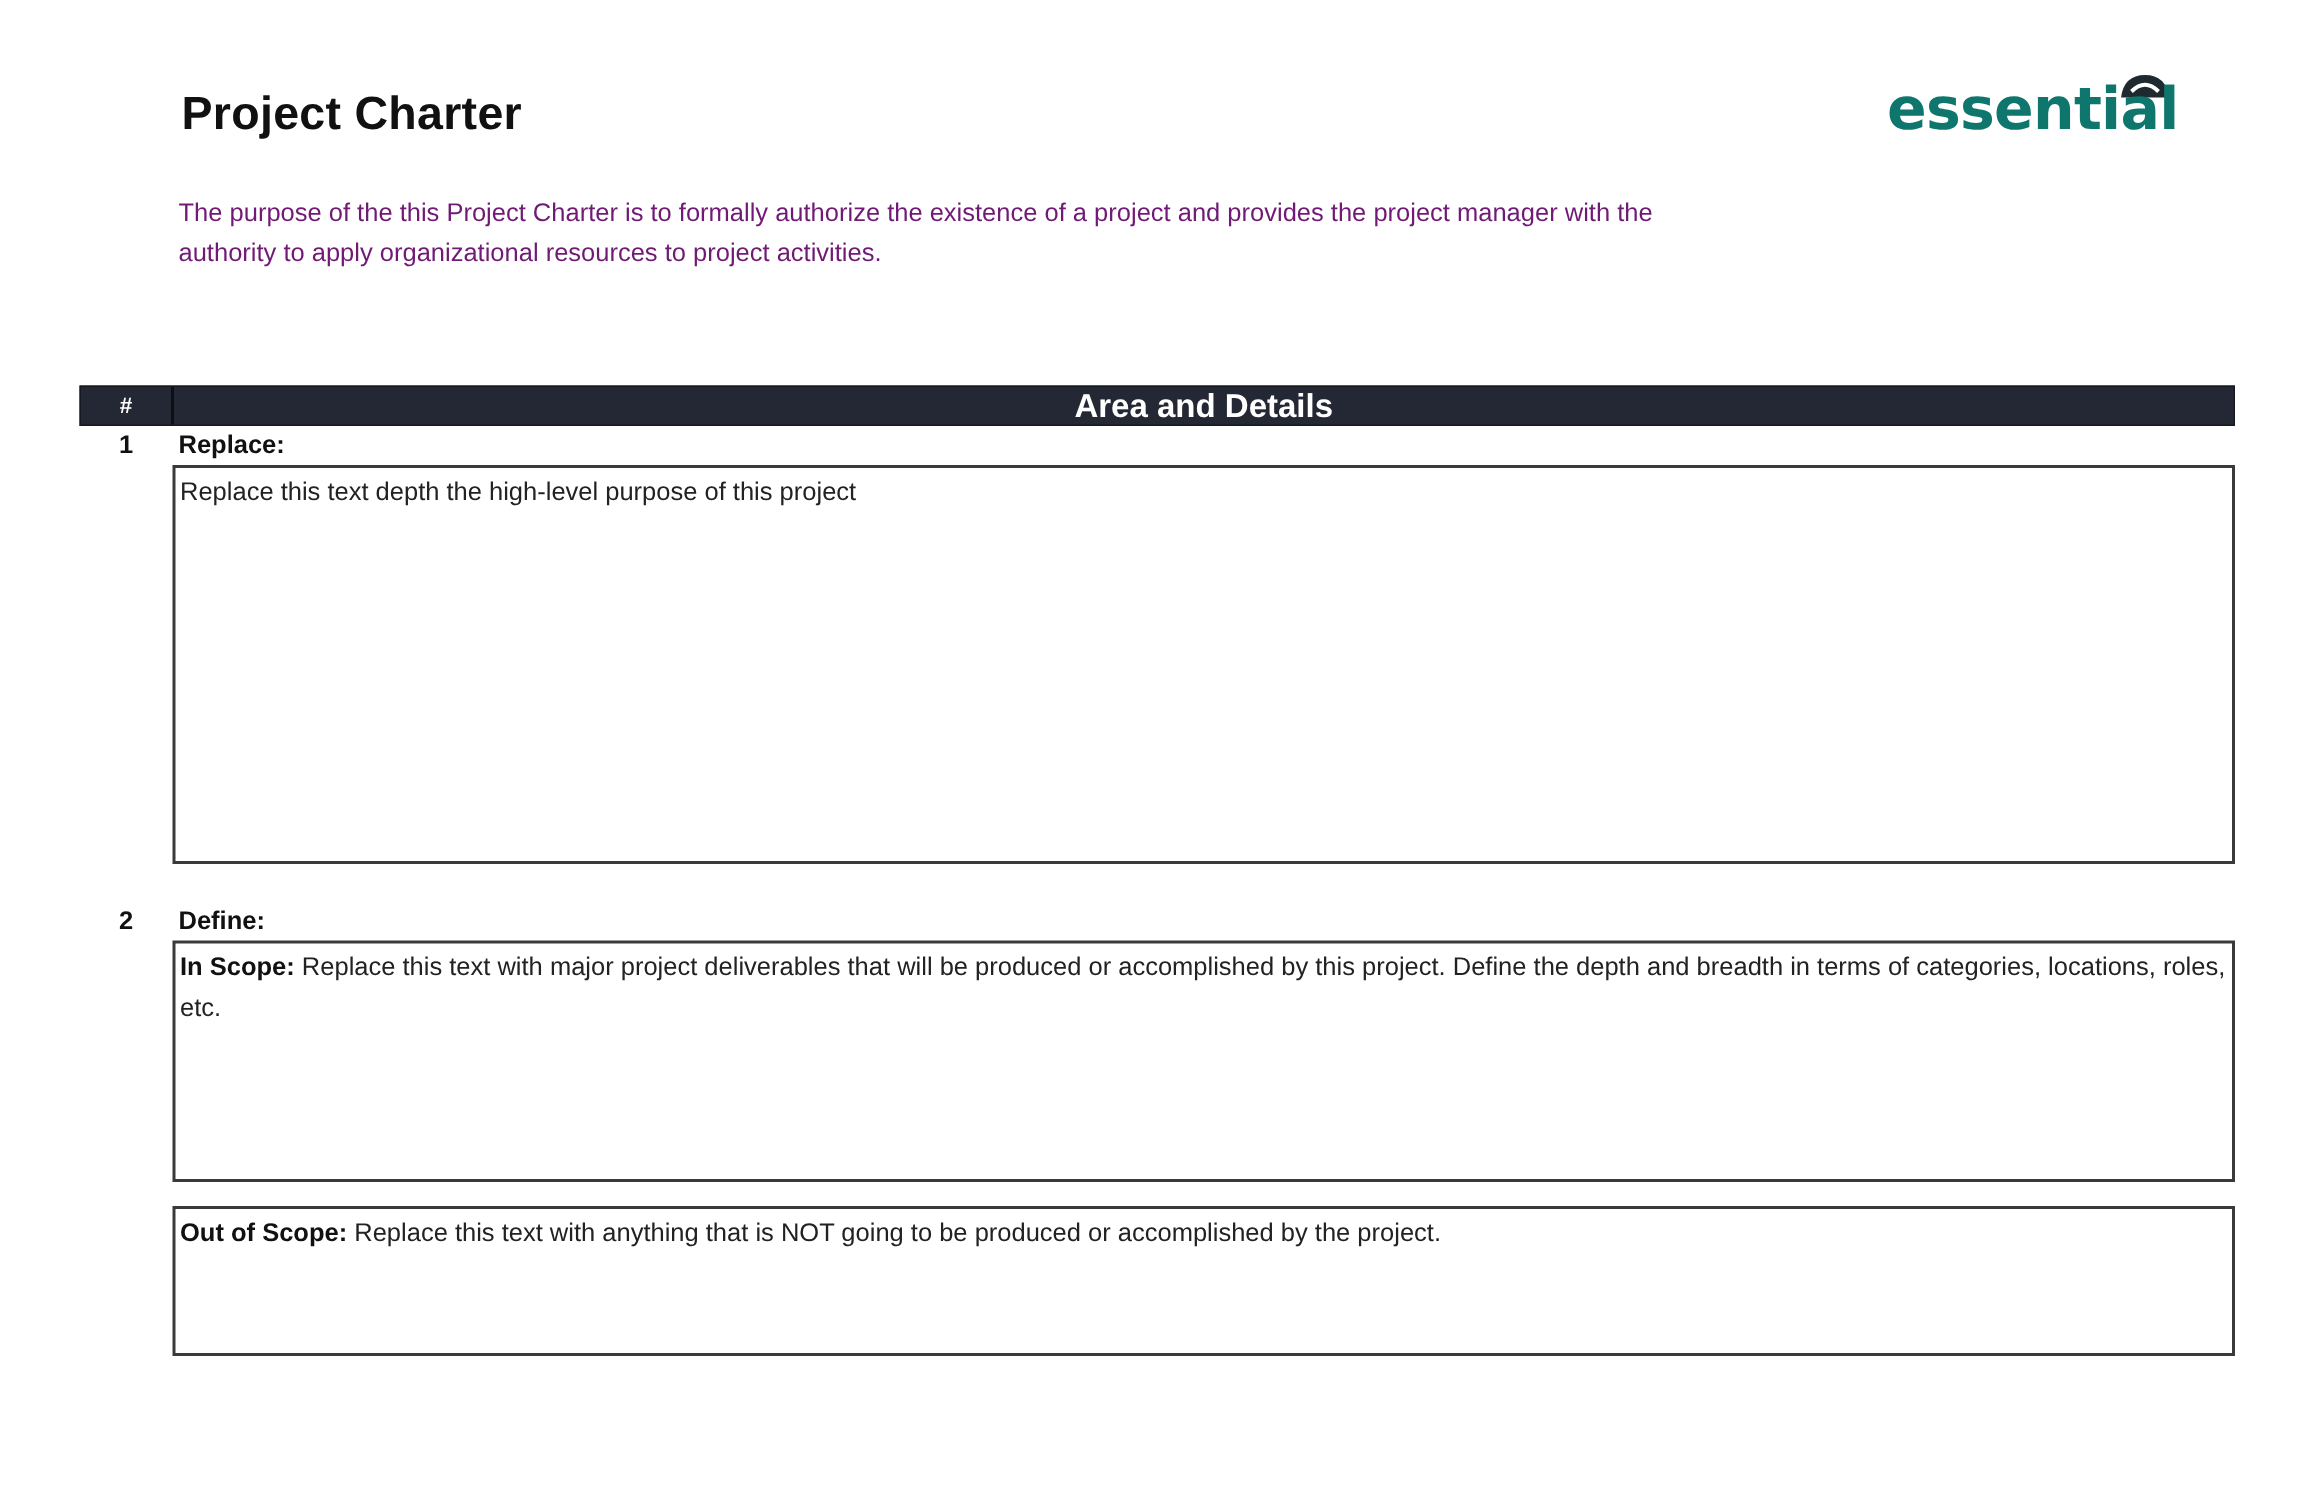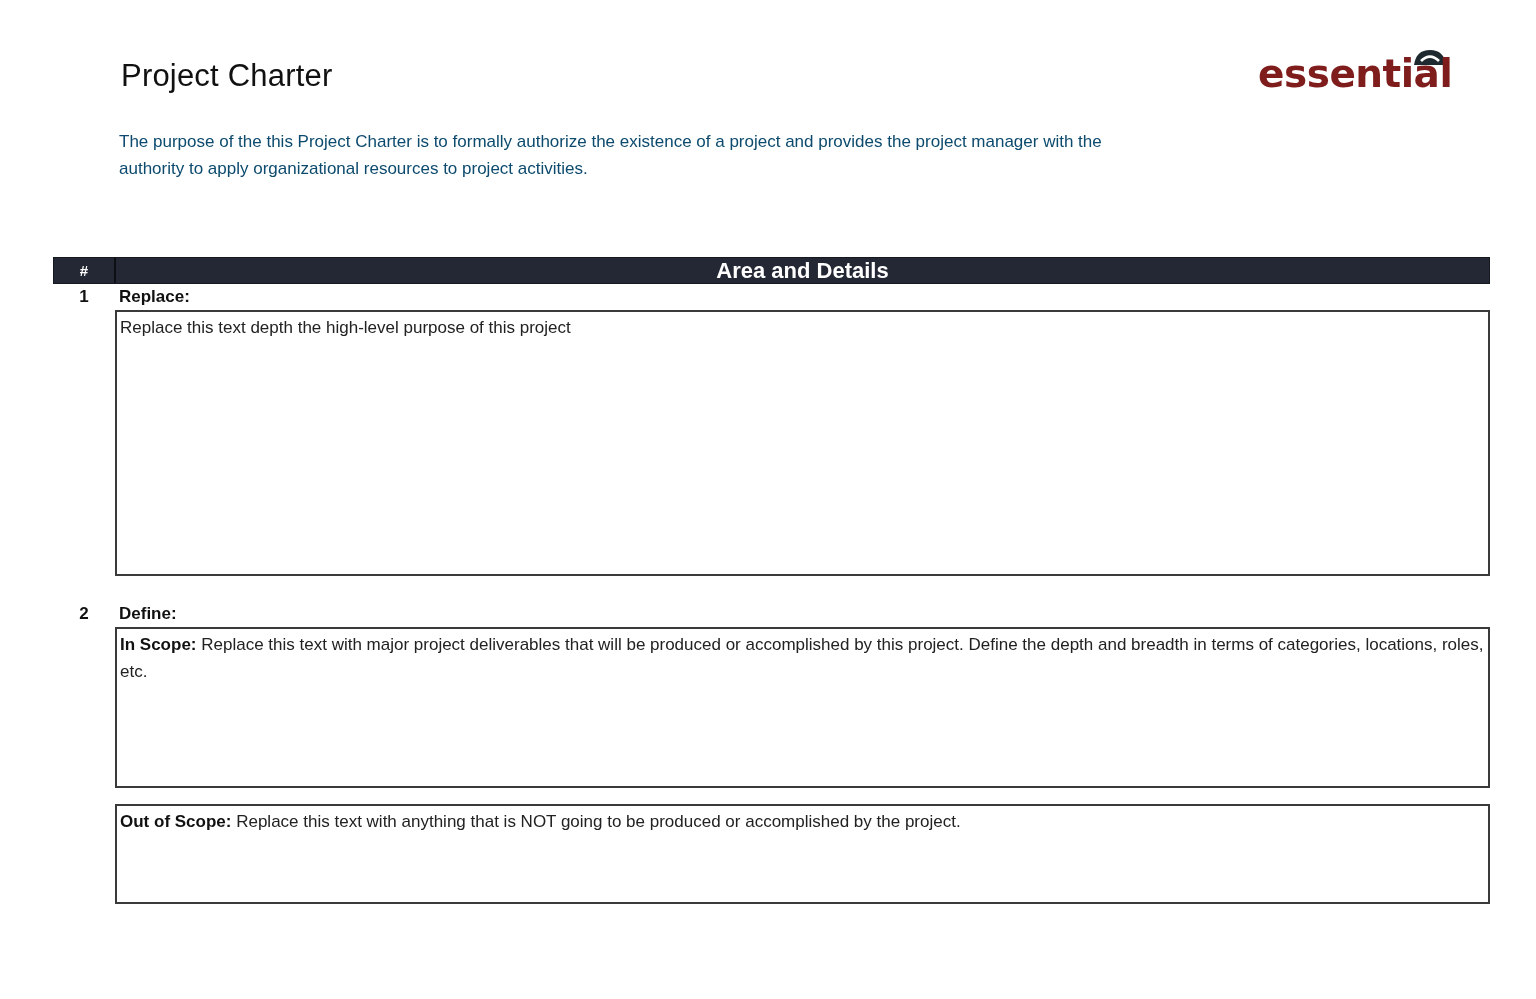--- a/index.html
+++ b/index.html
@@ -1,38 +1,38 @@
 <!DOCTYPE html>
 <html><head>
   <meta charset="utf-8">
   <style>
     * { box-sizing: border-box; margin: 0; padding: 0; }
     html, body { width: 1536px; height: 999px; background: #ffffff; overflow: hidden; }
     body { position: relative; font-family: "Liberation Sans", "DejaVu Sans", sans-serif; color: #1a1a1a; }
 
     .title {
       position: absolute; left: 121px; top: 58px;
-      font-size: 31px; font-weight: normal; color: #111111; letter-spacing: 0.2px;
+      font-size: 31px; font-weight: bold; color: #111111; letter-spacing: 0.2px;
     }
 
     .logo {
       position: absolute; left: 1258px; top: 46px; width: 200px; height: 52px;
     }
     .logo-text {
       position: absolute; left: 0; top: 4px;
       font-family: "DejaVu Sans", sans-serif; font-weight: bold;
-      font-size: 39px; letter-spacing: -0.5px; color: #7f1d1d; line-height: 48px;
+      font-size: 39px; letter-spacing: -0.5px; color: #0f766e; line-height: 48px;
     }
     .logo-cap {
       position: absolute; left: 154px; top: 2px; width: 36px; height: 18px;
     }
 
     .intro {
       position: absolute; left: 119px; top: 128px; width: 1040px;
-      font-size: 17px; line-height: 27px; color: #0c4a6e;
+      font-size: 17px; line-height: 27px; color: #701a75;
     }
 
     .table-header {
       position: absolute; left: 53px; top: 257px; width: 1437px; height: 27px;
       background: #232834; border: 1px solid #15181f; display: flex; align-items: center;
     }
     .th-num {
       width: 62px; height: 100%; display: flex; align-items: center; justify-content: center;
       color: #ffffff; font-weight: bold; font-size: 15px; border-right: 2px solid #0d0f14;
     }

